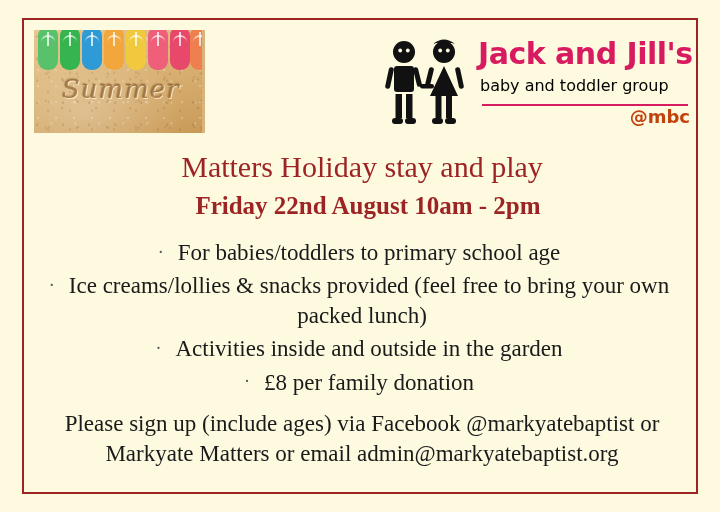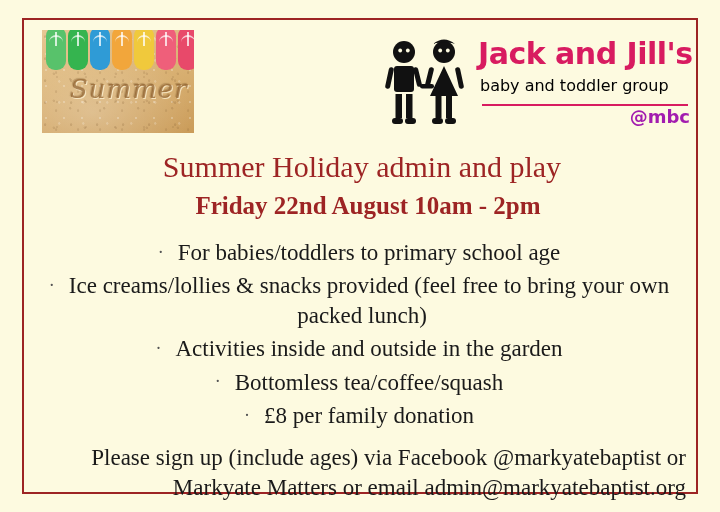--- a/index.html
+++ b/index.html
@@ -34,25 +34,24 @@
     position: absolute;
     left: 0;
     top: 0;
     width: 676px;
     height: 122px;
   }
   #photo {
     position: absolute;
     left: 10px;
     top: 10px;
-    width: 152px;
+    width: 171px;
     height: 103px;
     overflow: hidden;
     background: #d9b27c;
-    margin-left: 8px;
   }
   
   .sand {
     position: absolute;
     left: 0;
     top: 0;
     width: 168px;
     height: 103px;
     background:
       radial-gradient(ellipse at 30% 80%, rgba(255,255,255,0.25) 0%, rgba(255,255,255,0) 60%),
@@ -170,21 +169,21 @@
     height: 2px;
     background: #d81b60;
   }
   #brand-mbc {
     position: absolute;
     right: 2px;
     top: 72px;
     font-family: "DejaVu Sans", sans-serif;
     font-weight: bold;
     font-size: 18px;
-    color: #a21caf;
+    color: #c2410c;
     white-space: nowrap;
   }
   
   #body-text {
     position: absolute;
     left: 0;
     top: 130px;
     width: 676px;
     text-align: center;
   }
@@ -233,21 +232,20 @@
     top: -14px;
     font-size: 18px;
     color: #555;
   }
   #signup {
     font-family: "Liberation Serif", serif;
     font-size: 23px;
     color: #1a1a1a;
     line-height: 1.3;
     margin: 12px 14px 4px 14px;
-    text-align: right;
   }
 </style>
 </head>
 <body>
 
 <div id="poster">
   <div id="frame">
 
     <div id="header">
 
@@ -298,28 +296,27 @@
         <div id="logo-text">
           <div id="brand-name">Jack and Jill's</div>
           <div id="brand-sub">baby and toddler group</div>
           <div id="brand-rule"></div>
           <div id="brand-mbc">@mbc</div>
         </div>
       </div>
     </div>
 
     <div id="body-text">
-      <h1 id="title">Summer Holiday admin and play</h1>
+      <h1 id="title">Matters Holiday stay and play</h1>
       <h2 id="subtitle">Friday 22nd August 10am - 2pm</h2>
 
       <ul id="bullets">
         <li><span class="dot"></span><span>For babies/toddlers to primary school age</span></li>
         <li><span class="dot"></span><span>Ice creams/lollies &amp; snacks provided (feel free to bring your own packed lunch)</span></li>
         <li><span class="dot"></span><span>Activities inside and outside in the garden</span></li>
-        <li><span class="dot"></span><span>Bottomless tea/coffee/squash</span></li>
         <li><span class="dot"></span><span>£8 per family donation</span></li>
       </ul>
 
       <p id="signup">Please sign up (include ages) via Facebook @markyatebaptist or Markyate Matters or email admin@markyatebaptist.org</p>
     </div>
 
   </div>
 </div>
 
 </body></html>

